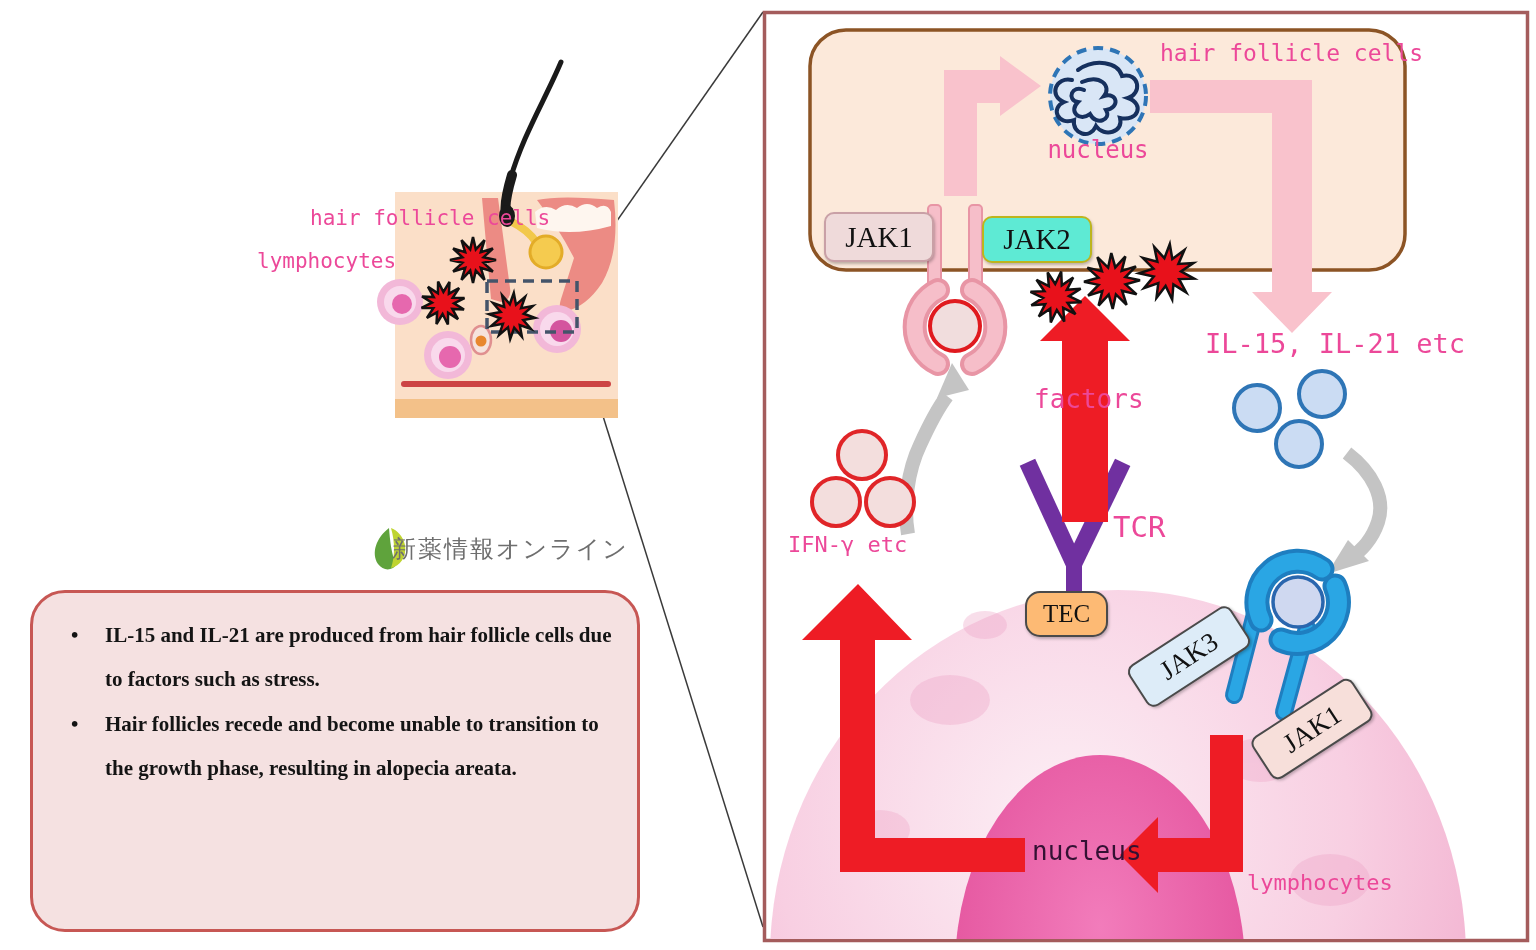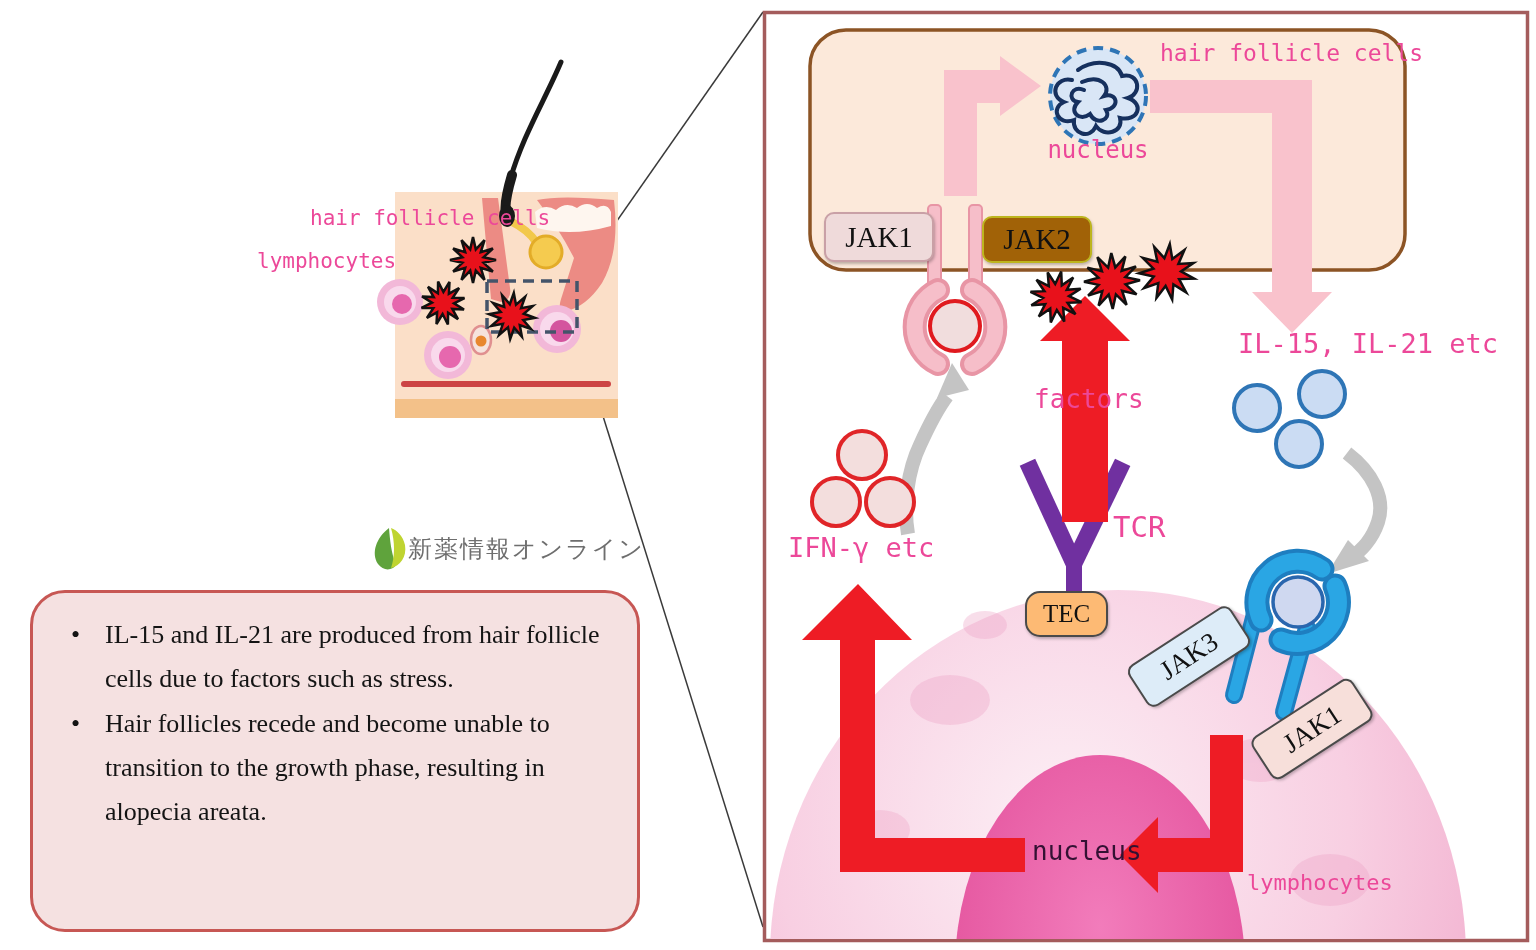--- a/index.html
+++ b/index.html
@@ -6,36 +6,36 @@
   .stage{position:relative;width:1536px;height:950px;background:#fff;overflow:hidden;
          font-family:"DejaVu Sans",sans-serif;}
   .stage svg{position:absolute;left:0;top:0;z-index:1;}
   .lbl{position:absolute;z-index:3;color:#ec4899;white-space:nowrap;
        font-family:"DejaVu Sans Mono",monospace;}
   .serifbox{position:absolute;z-index:3;display:flex;align-items:center;justify-content:center;
        font-family:"Liberation Serif","DejaVu Serif",serif;color:#111;
        box-shadow:1px 2px 3px rgba(0,0,0,.25);}
   .jak1top{left:824px;top:212px;width:106px;height:46px;background:#EFDADA;
        border:2px solid #C9A0A6;border-radius:10px;font-size:29px;}
-  .jak2top{left:982px;top:216px;width:106px;height:43px;background:#a16207;
+  .jak2top{left:982px;top:216px;width:106px;height:43px;background:#5eead4;
        border:2px solid #BDB51E;border-radius:10px;font-size:29px;}
   .tecbox{left:989px;top:591px;width:79px;height:42px;background:#fdba74;
        border:2px solid #4A4A4A;border-radius:15px;font-size:25px;margin-left:36px;}
   .jak3box{left:1128px;top:632px;width:118px;height:45px;background:#DDECF8;
        border:2px solid #4A4A4A;border-radius:9px;font-size:27px;transform:rotate(-33deg);}
   .jak1bot{left:1252px;top:704px;width:116px;height:46px;background:#F7DFDA;
        border:2px solid #4A4A4A;border-radius:9px;font-size:27px;transform:rotate(-33deg);}
   .summary{position:absolute;z-index:3;left:30px;top:590px;width:610px;height:342px;
        background:#F5E1E1;border:3px solid #C75754;border-radius:35px;box-sizing:border-box;}
   .summary ul{list-style:none;margin:20px 18px 0 30px;padding:0;}
   .summary li{position:relative;padding-left:42px;margin:0 0 1px 0;
-       font-family:"Liberation Serif","DejaVu Serif",serif;font-weight:normal;
-       font-size:26px;line-height:44px;color:#141414;}
+       font-family:"Liberation Serif","DejaVu Serif",serif;font-weight:bold;
+       font-size:21px;line-height:44px;color:#141414;}
   .summary li::before{content:"\2022";position:absolute;left:8px;top:0;}
-  .logotxt{position:absolute;z-index:3;left:408px;top:533px;font-size:24px;color:#6E6E6E;
+  .logotxt{position:absolute;z-index:3;left:392px;top:533px;font-size:24px;color:#6E6E6E;
        letter-spacing:2px;font-family:"DejaVu Sans",sans-serif;}
 </style>
 </head>
 <body>
 
 <div class="stage">
 
 <svg width="1536" height="950" viewBox="0 0 1536 950">
   <defs>
     <radialGradient id="lymphGrad" cx="42%" cy="32%" r="75%">
@@ -198,22 +198,22 @@
   </ul>
 </div>
 
 <div class="lbl" style="left:1160px;top:40px;width:232px;text-align:right;font-size:23px;">hair follicle cells</div>
 <div class="lbl" style="left:1035px;top:136px;width:126px;text-align:center;font-size:24px;">nucleus</div>
 
 <div class="serifbox jak1top">JAK1</div>
 <div class="serifbox jak2top">JAK2</div>
 
 <div class="lbl" style="left:1034px;top:384px;font-size:26px;">factors</div>
-<div class="lbl" style="left:1205px;top:328px;font-size:27px;margin-left:33px;">IL-15, IL-21 etc</div>
-<div class="lbl" style="left:788px;top:532px;font-size:27px;">IFN-γ etc</div>
+<div class="lbl" style="left:1205px;top:328px;font-size:27px;">IL-15, IL-21 etc</div>
+<div class="lbl" style="left:788px;top:532px;font-size:22px;">IFN-γ etc</div>
 <div class="lbl" style="left:1113px;top:510px;font-size:29px;">TCR</div>
 
 <div class="serifbox tecbox">TEC</div>
 <div class="serifbox jak3box">JAK3</div>
 <div class="serifbox jak1bot">JAK1</div>
 
 <div class="lbl" style="left:1032px;top:836px;font-size:26px;color:#331133;">nucleus</div>
 <div class="lbl" style="left:1247px;top:870px;font-size:22px;">lymphocytes</div>
 
 </div>

